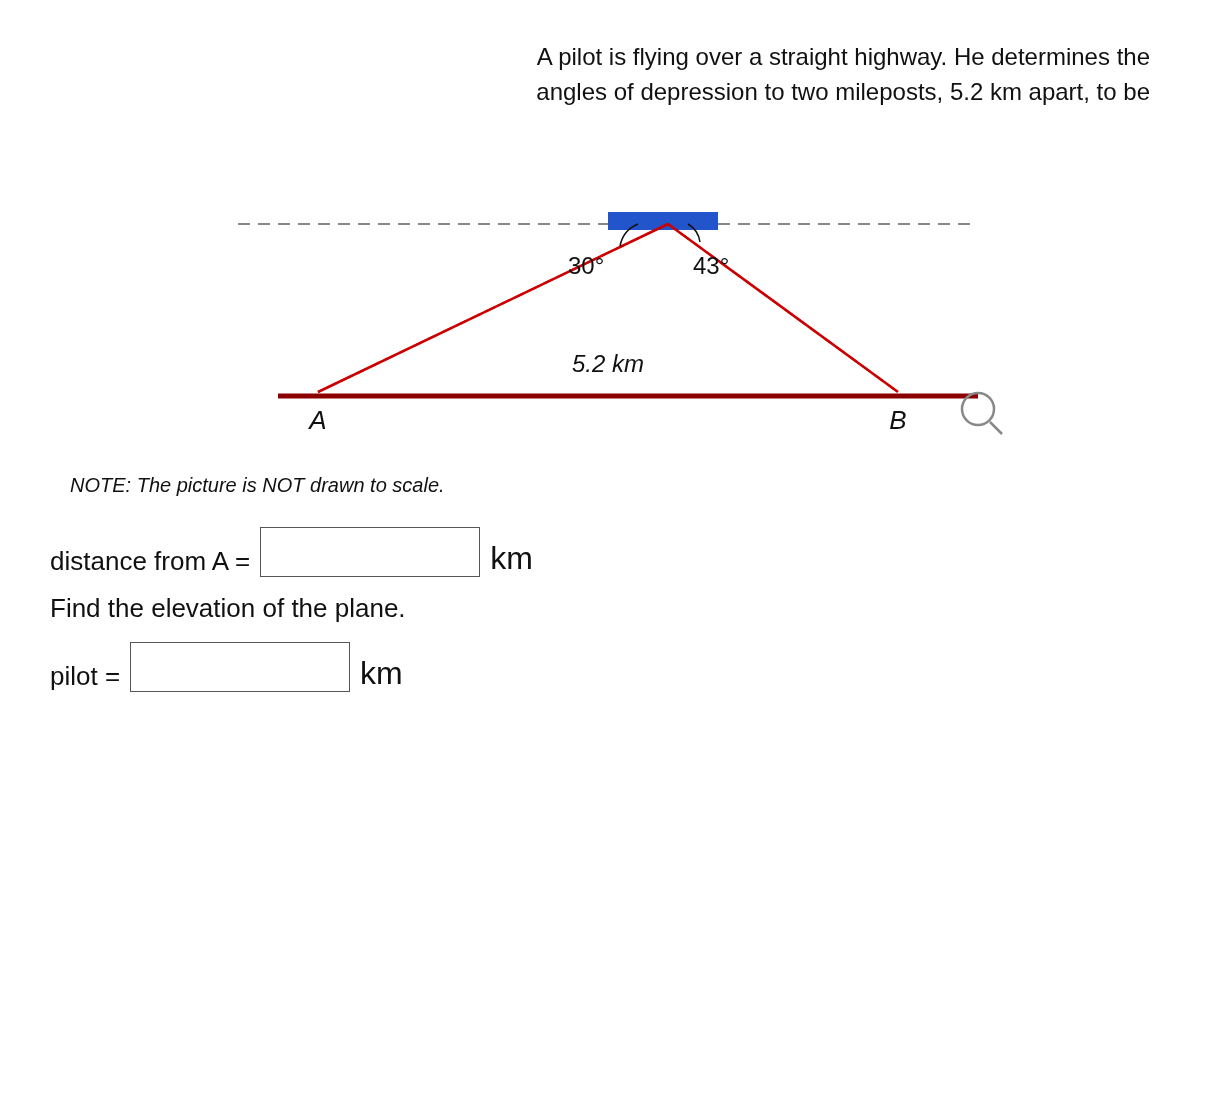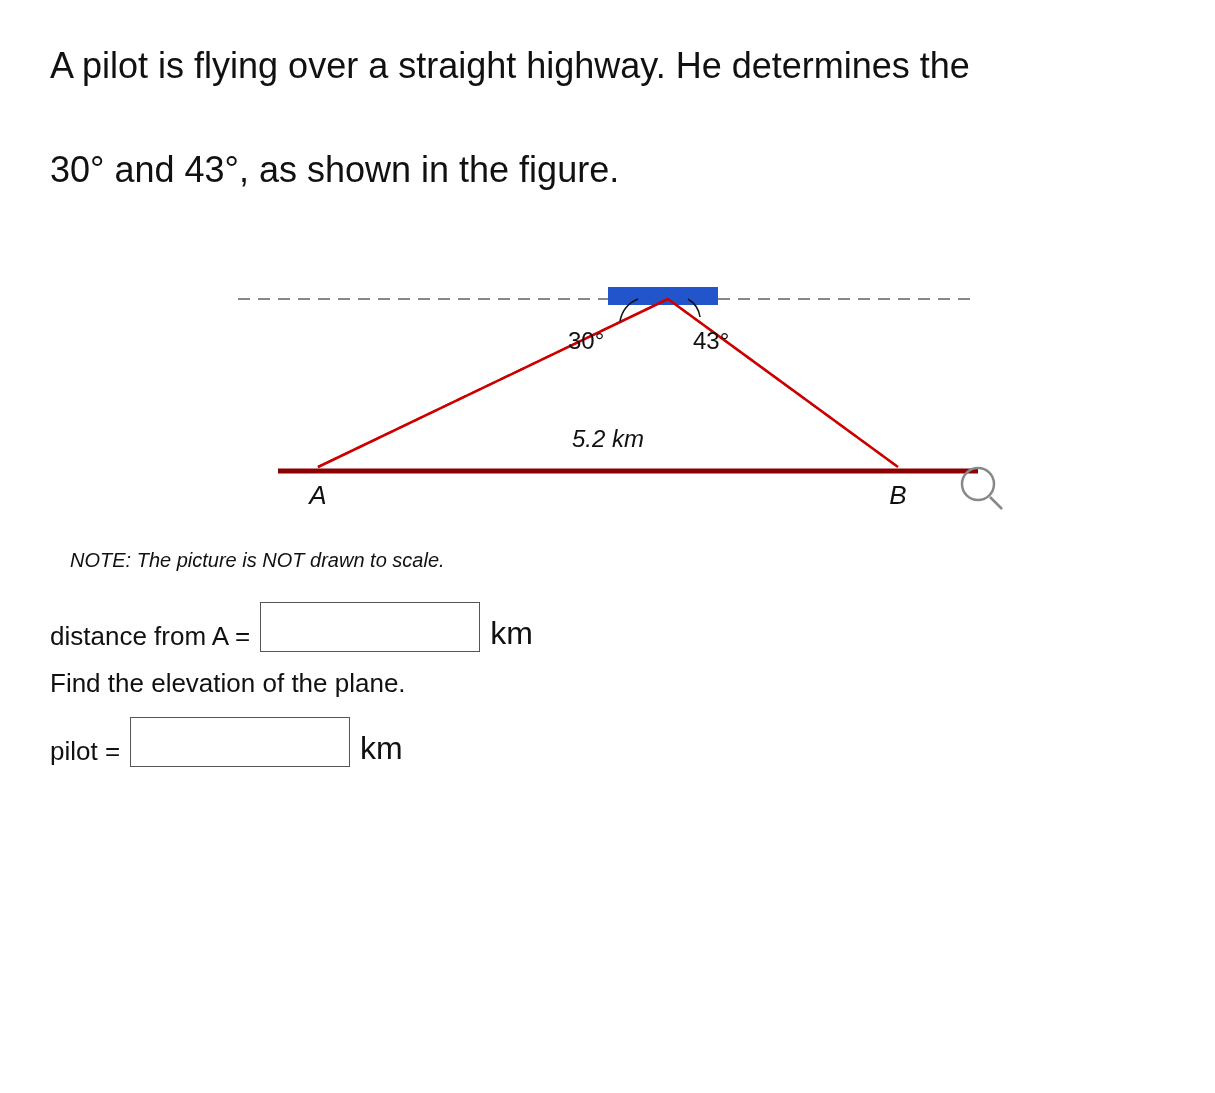--- a/index.html
+++ b/index.html
@@ -5,24 +5,25 @@
     * { box-sizing: border-box; margin: 0; padding: 0; }
     body {
       background: #fff;
       font-family: Arial, sans-serif;
       width: 1215px;
       min-height: 1093px;
       padding: 40px 50px;
       color: #111;
     }
     .problem-text {
-      font-size: 36px;
+      font-size: 24px;
       line-height: 1.45;
-      margin-bottom: 22px;
+      margin-bottom: 34px;
       max-width: 1100px;
+      text-align: right;
     }
     .figure-container {
       position: relative;
       width: 860px;
       height: 320px;
       margin: 0 auto 10px auto;
     }
     .figure-svg {
       width: 100%;
       height: 100%;
@@ -56,22 +57,21 @@
     }
     .unit-label {
       font-size: 32px;
     }
   </style>
 </head>
 <body>
 
 <div class="problem-text">
   <span>A pilot is flying over a straight highway. He determines the</span><br>
-  <br>
-  <span>30° and 43°, as shown in the figure.</span>
+  <span>angles of depression to two mileposts, 5.2 km apart, to be</span><br>
 </div>
 
 <div class="figure-container">
   <svg class="figure-svg" viewBox="0 0 860 320">
 
     <line x1="60" y1="80" x2="800" y2="80" stroke="#888" stroke-width="2" stroke-dasharray="12,8"></line>
 
     <rect x="430" y="68" width="110" height="18" fill="#2255cc"></rect>
 
     <line x1="490" y1="80" x2="140" y2="248" stroke="#cc0000" stroke-width="2" stroke-dasharray="10,6"></line>

